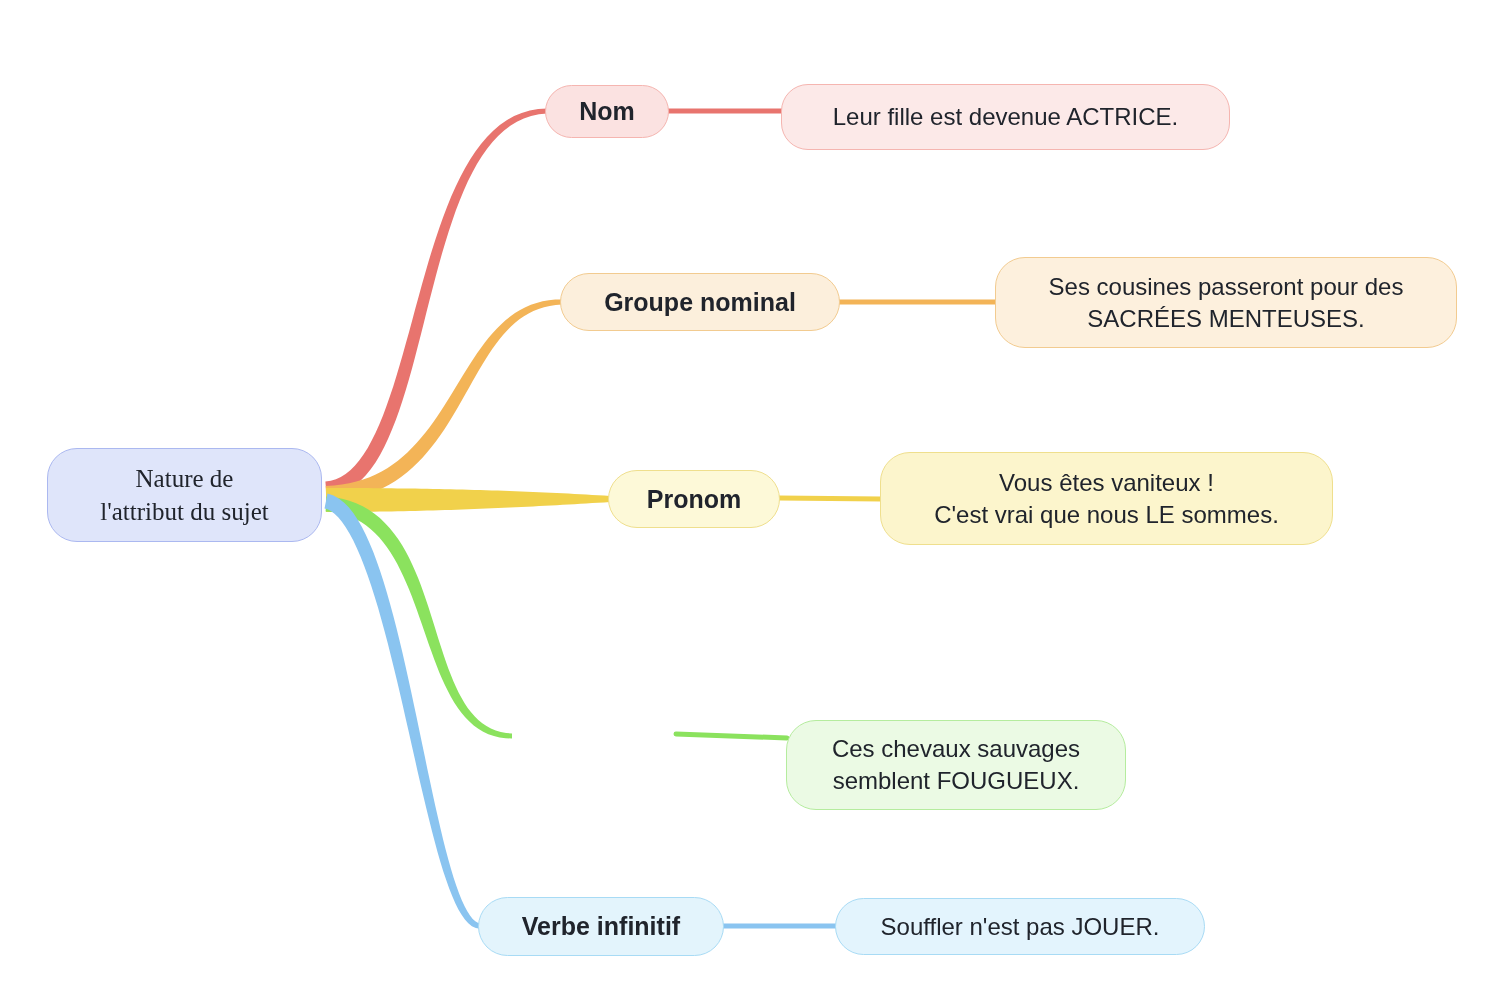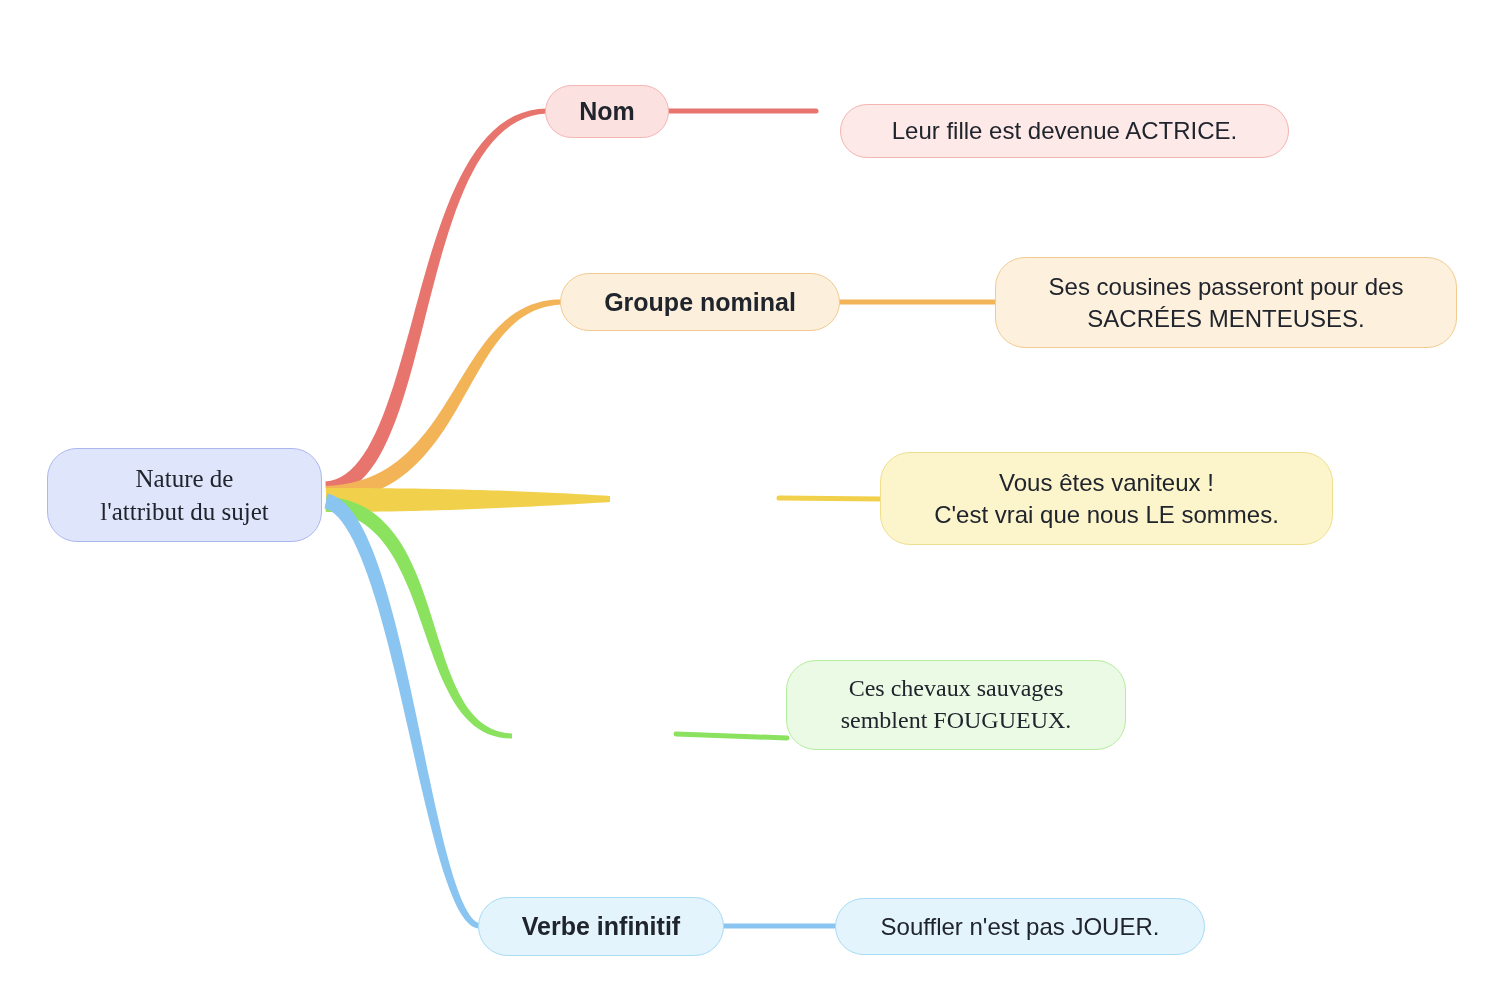--- a/index.html
+++ b/index.html
@@ -43,38 +43,41 @@
     </svg>
 
   <div class="node central" style="left: 47px; top: 448px; width: 275px; height: 94px; background: rgb(223, 229, 250); border-color: rgb(171, 184, 240);">
     <span>Nature de
 l'attribut du sujet</span>
   </div>
 
   <div class="node topic" style="left: 545px; top: 85px; width: 124px; height: 53px; border-radius: 27px; background: rgb(251, 226, 225); border-color: rgb(245, 181, 176);">
     <span>Nom</span>
   </div>
-  <div class="node leaf" style="left: 840px; top: 84px; width: 449px; height: 54px; border-radius: 27px; background: rgb(252, 233, 232); border-color: rgb(245, 181, 176); margin-top: 20px;">
+  <div class="node leaf" style="left: 781px; top: 84px; width: 449px; height: 66px; border-radius: 27px; background: rgb(252, 233, 232); border-color: rgb(245, 181, 176);">
     <span>Leur fille est devenue ACTRICE.</span>
   </div>
 
   <div class="node topic" style="left: 560px; top: 273px; width: 280px; height: 58px; border-radius: 29px; background: rgb(252, 239, 220); border-color: rgb(242, 203, 144);">
     <span>Groupe nominal</span>
   </div>
   <div class="node leaf" style="left: 995px; top: 257px; width: 462px; height: 91px; background: rgb(253, 240, 221); border-color: rgb(242, 203, 144);">
     <span>Ses cousines passeront pour des
 SACRÉES MENTEUSES.</span>
   </div>
 
+  <div class="node topic" style="left: 608px; top: 470px; width: 172px; height: 58px; border-radius: 29px; background: rgb(253, 249, 216); border-color: rgb(239, 223, 141);">
+    <span>Pronom</span>
+  </div>
   <div class="node leaf" style="left: 880px; top: 452px; width: 453px; height: 93px; background: rgb(252, 245, 204); border-color: rgb(239, 223, 141); text-align: center;">
     <span>Vous êtes vaniteux !
 C'est vrai que nous LE sommes.</span>
   </div>
 
-  <div class="node leaf" style="left: 786px; top: 660px; width: 340px; height: 90px; background: rgb(235, 250, 228); border-color: rgb(181, 236, 158); font-family: Liberation Serif, serif;">
+  <div class="node leaf" style="left: 786px; top: 720px; width: 340px; height: 90px; background: rgb(235, 250, 228); border-color: rgb(181, 236, 158);">
     <span>Ces chevaux sauvages
 semblent FOUGUEUX.</span>
   </div>
 
   <div class="node leaf" style="left: 835px; top: 898px; width: 370px; height: 57px; border-radius: 29px; background: rgb(227, 244, 253); border-color: rgb(168, 219, 245);">
     <span>Souffler n'est pas JOUER.</span>
   </div>
   <div class="node topic" style="left: 478px; top: 897px; width: 246px; height: 59px; border-radius: 30px; background: rgb(227, 244, 252); border-color: rgb(168, 219, 245);">
     <span>Verbe infinitif</span>
   </div>

